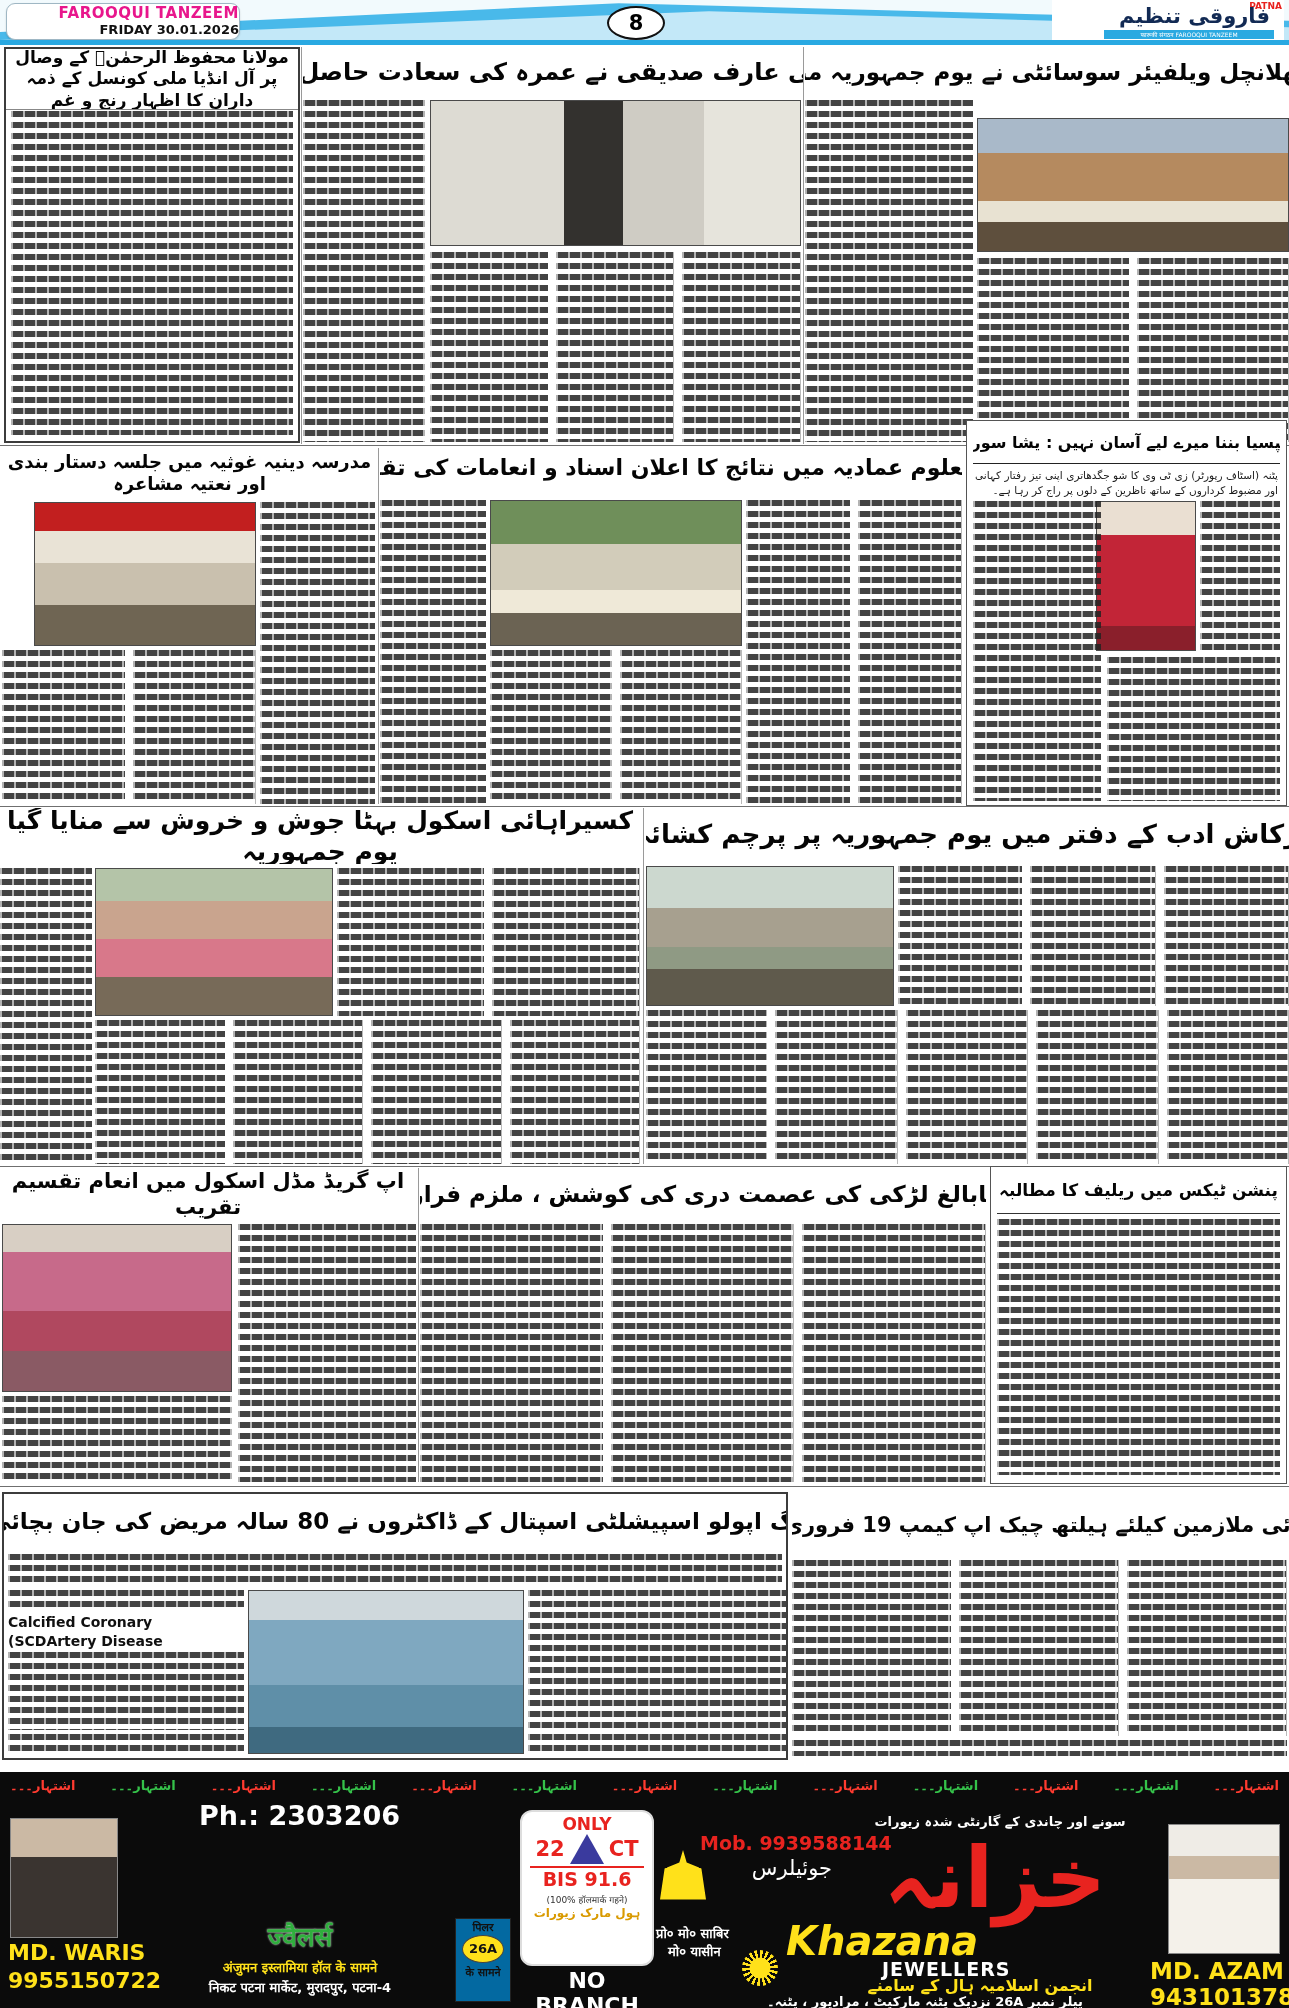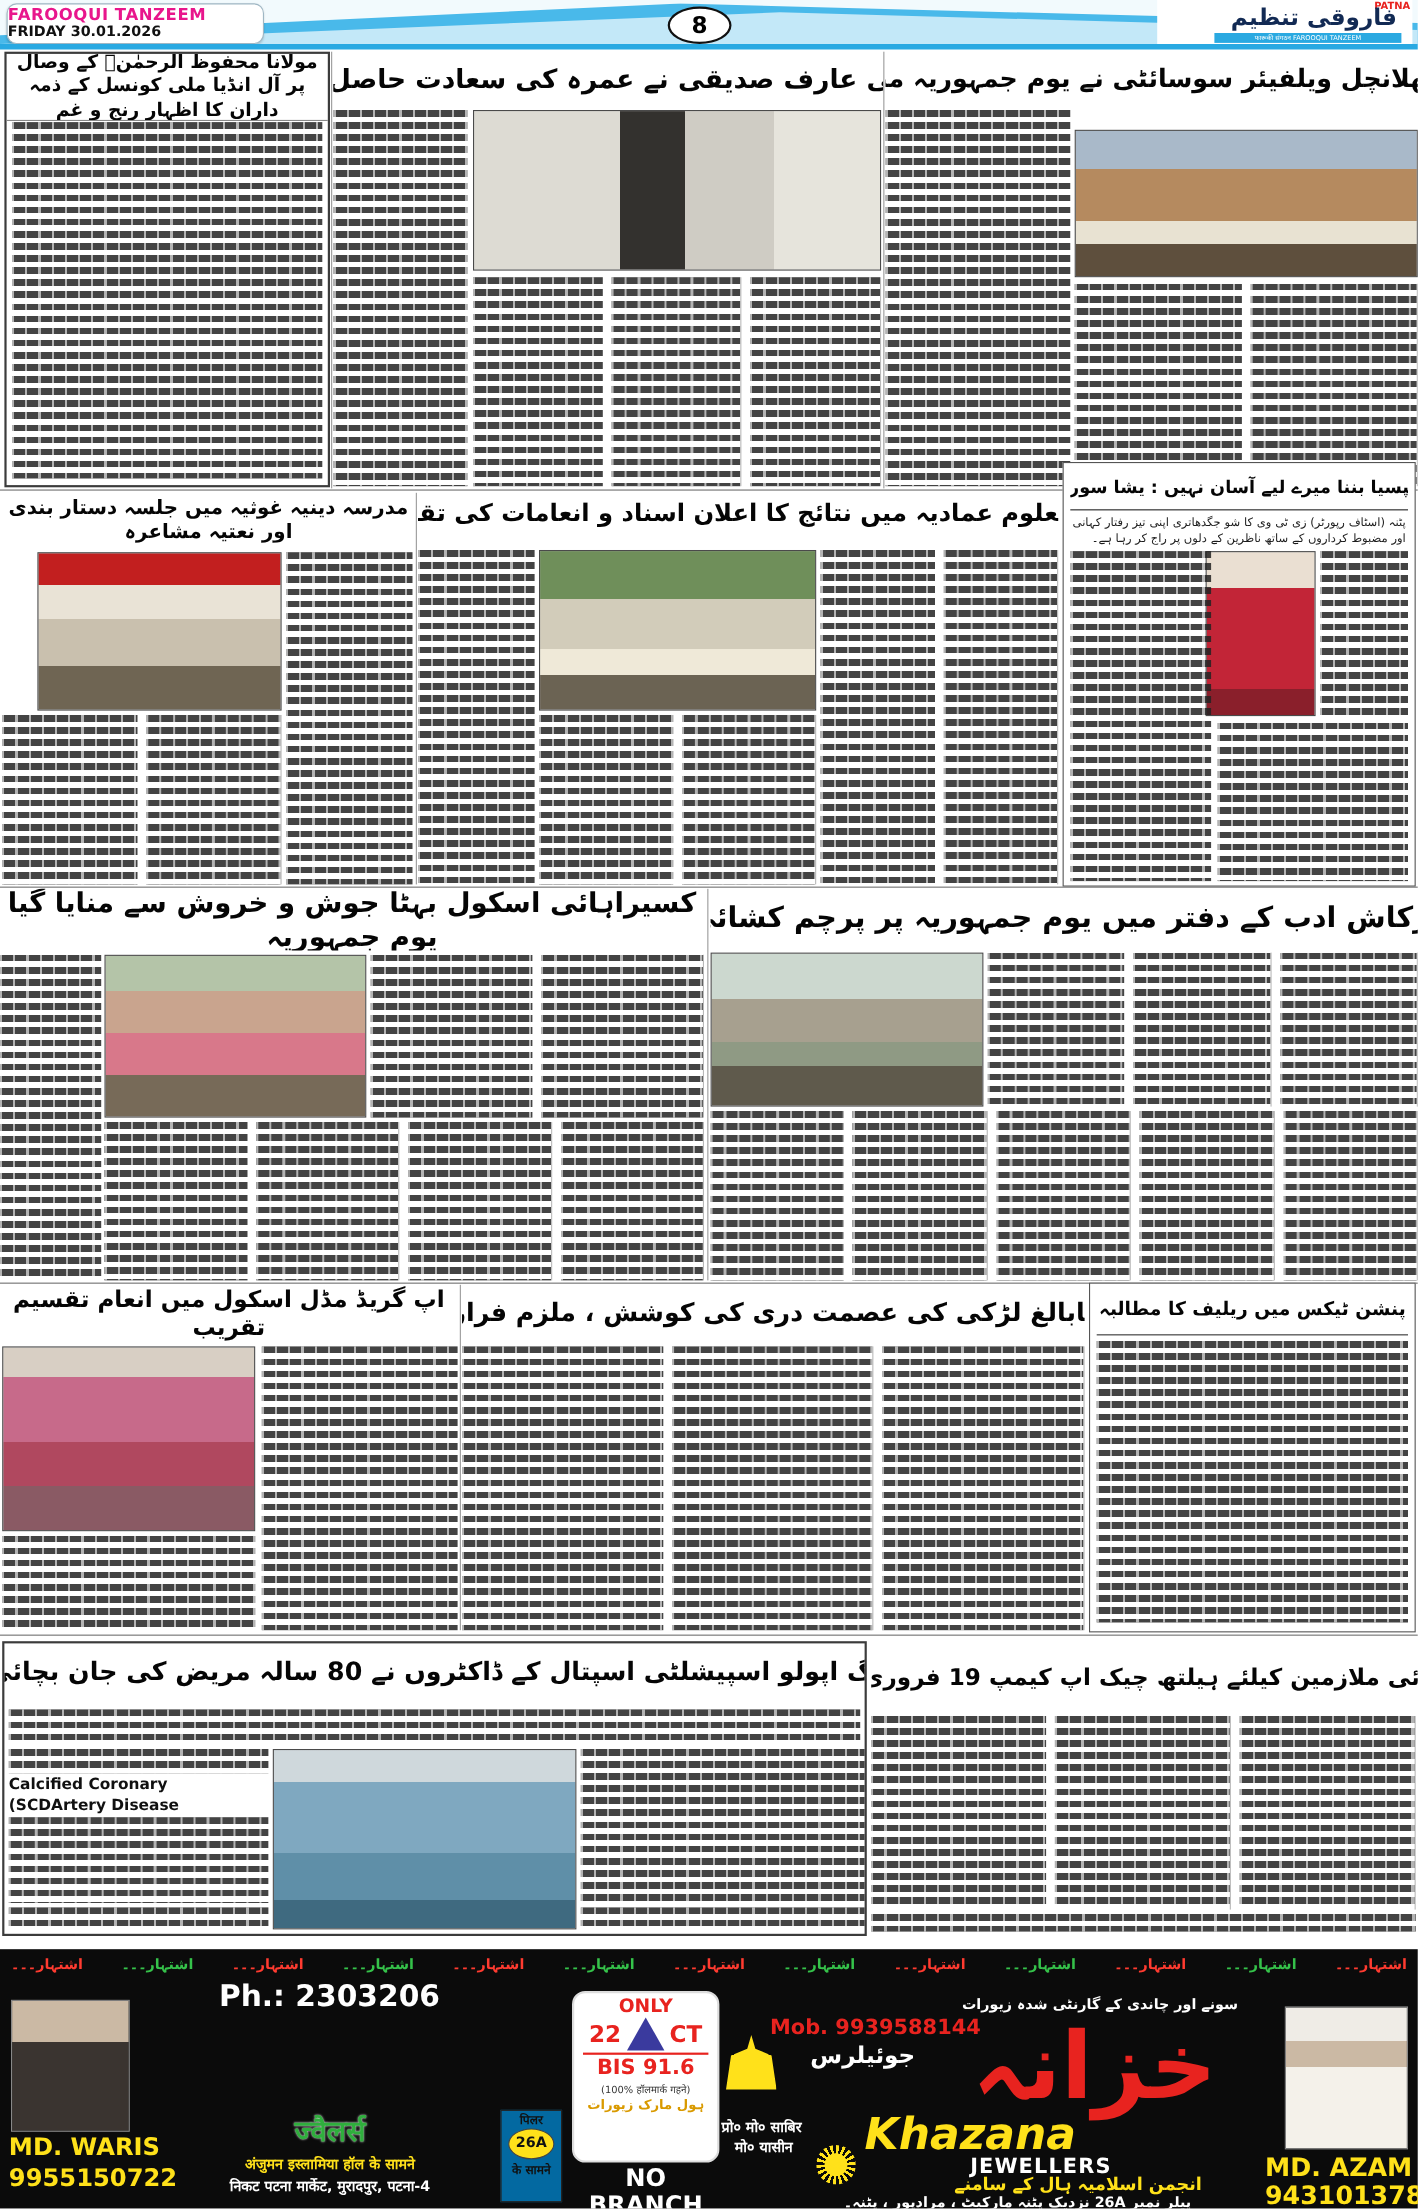--- a/index.html
+++ b/index.html
@@ -15,21 +15,21 @@
   .cols{display:flex;gap:8px;}
   .cols .ft + .ft{border-right:1px solid #b9b9b9;}
   .ph{border:1px solid #4a4a4a;box-sizing:border-box;}
   .vr{background:#9a9a9a;width:1px;}
   .hr{background:#6f6f6f;height:1px;}
   .artbox{border:2px solid #3c3c3c;box-sizing:border-box;background:#fff;}
   .thinbox{border:1px solid #555;box-sizing:border-box;background:#fff;}
   .lead{font-size:10.5px;color:#1c1c1c;direction:rtl;text-align:justify;line-height:1.45;overflow:hidden;}
   .eng{font-size:14px;font-weight:700;color:#101010;background:#fff;line-height:1.2;}
   
-  .nameplate{background:#fff;border:1px solid #9fb7c4;border-radius:9px;text-align:left;box-shadow:0 1px 2px rgba(0,0,0,.15);}
+  .nameplate{background:#fff;border:1px solid #9fb7c4;border-radius:9px;text-align:right;box-shadow:0 1px 2px rgba(0,0,0,.15);}
   .pname{color:#e8168c;font-weight:800;font-size:15px;letter-spacing:.5px;}
   .pdate{color:#111;font-weight:600;font-size:13px;}
   .oval{background:#fff;border:2.5px solid #111;border-radius:50%;display:flex;align-items:center;justify-content:center;font-weight:800;font-size:21px;color:#000;}
   
   #adband{background:#0b0b0b;}
   .tok-a{color:#ff3b30;font-weight:700;}
   .tok-b{color:#35c24a;font-weight:700;}
   .ylw{color:#ffe11a;}
   .wht{color:#ffffff;}
   .red{color:#e8231f;}
@@ -265,21 +265,21 @@
       </div>
       <div class="red" style="font-size:19px;font-weight:800;border-top:2px solid #e8231f;margin:2px 8px 0 8px;">BIS 91.6</div>
       <div style="font-size:9px;color:#333;margin-top:3px;">(100% हॉलमार्क गहने)</div>
       <div class="rtl" style="font-size:12px;font-weight:700;color:#d99a00;">ہول مارک زیورات</div>
     </div>
     <div class="wht" style="position:absolute;left:514px;top:196px;width:146px;font-size:22px;font-weight:800;text-align:center;">NO BRANCH</div>
 
     <div class="wht rtl" style="position:absolute;left:850px;top:42px;width:300px;font-size:13px;font-weight:700;text-align:center;">سونے اور چاندی کے گارنٹی شدہ زیورات</div>
     <div class="red" style="position:absolute;left:700px;top:60px;width:220px;font-size:19px;font-weight:800;">Mob. 9939588144</div>
     <div style="position:absolute;left:660px;top:78px;width:46px;height:62px;background:radial-gradient(circle at 50% 18%,#ffe11a 0 30%,transparent 31%),linear-gradient(180deg,transparent 0 18px,#ffe11a 18px 50px,transparent 50px);clip-path:polygon(50% 0,58% 20%,90% 30%,100% 80%,0 80%,10% 30%,42% 20%);"></div>
-    <div class="wht rtl" style="position:absolute;left:712px;top:84px;width:120px;font-size:21px;font-weight:700;">جوئیلرس</div>
+    <div class="wht rtl" style="position:absolute;left:712px;top:84px;width:120px;font-size:21px;font-weight:400;">جوئیلرس</div>
     <div class="red rtl" style="position:absolute;left:830px;top:52px;width:330px;height:108px;font-size:84px;font-weight:800;text-align:center;line-height:108px;overflow:hidden;">خزانہ</div>
     <div class="wht" style="position:absolute;left:656px;top:152px;width:120px;font-size:13px;font-weight:700;">प्रो० मो० साबिर</div>
     <div class="wht" style="position:absolute;left:668px;top:170px;width:120px;font-size:13px;font-weight:700;">मो० यासीन</div>
     <div style="position:absolute;left:742px;top:178px;width:36px;height:36px;background:radial-gradient(circle,#ffe11a 0 40%,transparent 42%),conic-gradient(#ffe11a 0 10deg,transparent 10deg 20deg,#ffe11a 20deg 30deg,transparent 30deg 40deg,#ffe11a 40deg 50deg,transparent 50deg 60deg,#ffe11a 60deg 70deg,transparent 70deg 80deg,#ffe11a 80deg 90deg,transparent 90deg 100deg,#ffe11a 100deg 110deg,transparent 110deg 120deg,#ffe11a 120deg 130deg,transparent 130deg 140deg,#ffe11a 140deg 150deg,transparent 150deg 160deg,#ffe11a 160deg 170deg,transparent 170deg 180deg,#ffe11a 180deg 190deg,transparent 190deg 200deg,#ffe11a 200deg 210deg,transparent 210deg 220deg,#ffe11a 220deg 230deg,transparent 230deg 240deg,#ffe11a 240deg 250deg,transparent 250deg 260deg,#ffe11a 260deg 270deg,transparent 270deg 280deg,#ffe11a 280deg 290deg,transparent 290deg 300deg,#ffe11a 300deg 310deg,transparent 310deg 320deg,#ffe11a 320deg 330deg,transparent 330deg 340deg,#ffe11a 340deg 350deg,transparent 350deg 360deg);border-radius:50%;"></div>
     <div class="ylw" style="position:absolute;left:786px;top:146px;width:240px;font-size:40px;font-weight:800;font-style:italic;">Khazana</div>
     <div class="wht" style="position:absolute;left:882px;top:186px;width:200px;font-size:19px;font-weight:800;letter-spacing:1px;">JEWELLERS</div>
     <div class="ylw rtl" style="position:absolute;left:800px;top:204px;width:360px;font-size:16px;font-weight:800;text-align:center;">انجمن اسلامیہ ہال کے سامنے</div>
     <div class="wht rtl" style="position:absolute;left:690px;top:222px;width:470px;font-size:13px;font-weight:700;text-align:center;">پیلر نمبر 26A نزدیک پٹنہ مارکیٹ ، مرادپور ، پٹنہ۔</div>
 
     <div class="ph" style="position:absolute;left:1168px;top:52px;width:112px;height:130px;background:linear-gradient(180deg,#efece6 0 24%,#cbb9a4 24% 42%,#f4f1ea 42% 100%);border-color:#888;"></div>

